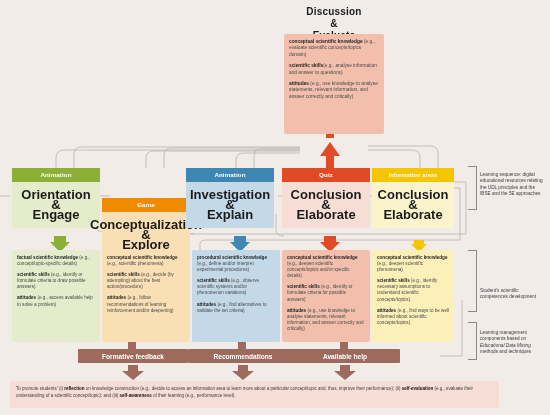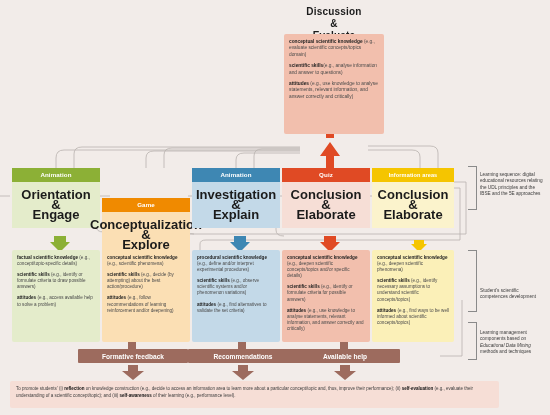--- a/index.html
+++ b/index.html
@@ -180,21 +180,21 @@
     <div class="phase-body" style="background:#fbdfb4;white-space:pre-line;">Conceptualization
 &amp;
 Explore</div>
   </div>
   <div class="card comp" style="left:102px;background:#fbdfb4;">
     <p><b>conceptual scientific knowledge</b><span> (e.g., scientific phenomena)</span></p>
     <p><b>scientific skills</b><span> (e.g., decide (by attempting) about the best action/procedure)</span></p>
     <p><b>attitudes</b><span> (e.g., follow recommendations of learning reinforcement and/or deepening)</span></p>
   </div>
 
-  <div class="phase" style="left:192px;">
+  <div class="phase" style="left:186px;">
     <div class="phase-tag" style="background:#3e87b3;">Animation</div>
     <div class="phase-body" style="background:#c3d9e8;white-space:pre-line;">Investigation
 &amp;
 Explain</div>
   </div>
   <div class="card comp" style="left:192px;background:#c3d9e8;">
     <p><b>procedural scientific knowledge</b><span> (e.g., define and/or interpret experimental procedures)</span></p>
     <p><b>scientific skills</b><span> (e.g., observe scientific systems and/or phenomenon variations)</span></p>
     <p><b>attitudes</b><span> (e.g., find alternatives to validate the set criteria)</span></p>
   </div>

